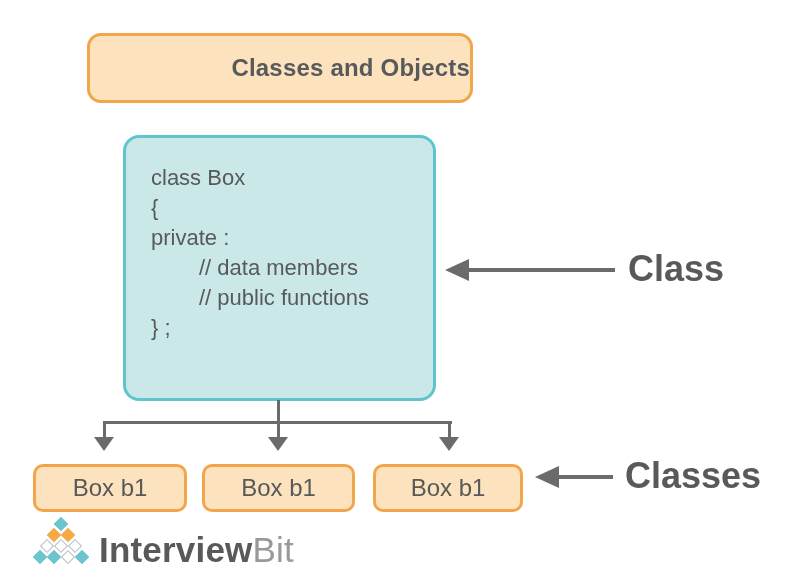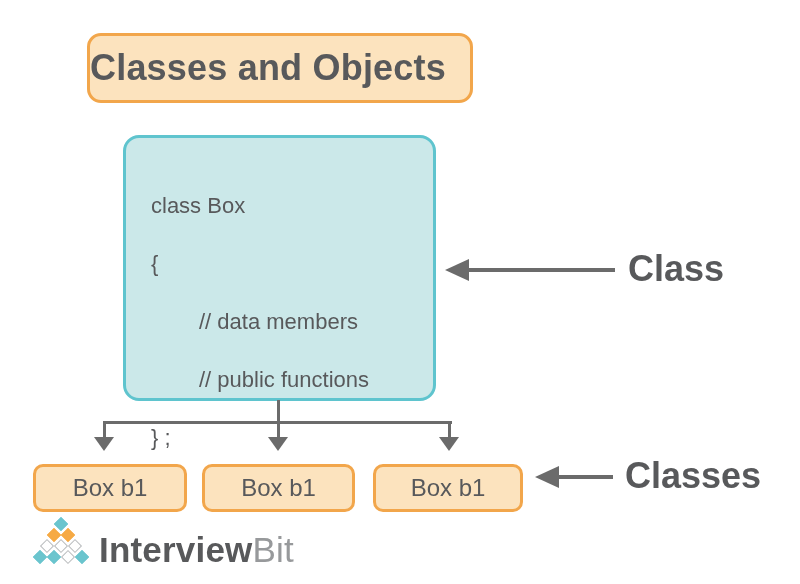--- a/index.html
+++ b/index.html
@@ -11,36 +11,36 @@
     overflow: hidden;
   }
   .abs { position: absolute; }
 
   
   .title-box {
     left: 87px; top: 33px; width: 386px; height: 70px;
     background: var(--peach-fill);
     border: 3px solid var(--orange-border);
     border-radius: 14px;
-    display: flex; align-items: center; justify-content: flex-start;
-    font-size: 36px; font-weight: bold; color: var(--text-gray);
+    display: flex; align-items: center; justify-content: flex-end;
+    font-size: 24px; font-weight: bold; color: var(--text-gray);
     letter-spacing: 0.2px;
   }
 
   
   .class-box {
     left: 123px; top: 135px; width: 313px; height: 266px;
     background: var(--teal-fill);
     border: 3px solid var(--teal-border);
     border-radius: 16px;
     padding: 25px 14px 0 25px;
     color: var(--text-gray);
     font-size: 22px; line-height: 30px;
   }
-  .code-line { white-space: pre; margin-top: 28px; }
+  .code-line { white-space: pre; }
   .code-line.indent { padding-left: 48px; }
 
   
   .gline { background: var(--line-gray); }
   .arrow-left {
     width: 0; height: 0;
     border-top: 11px solid transparent;
     border-bottom: 11px solid transparent;
     border-right: 24px solid var(--line-gray);
   }
@@ -85,20 +85,21 @@
 </head>
 <body>
 
 <div class="abs title-box">
   <span>Classes and Objects</span>
 </div>
 
 <div class="abs class-box">
   <div class="code-line">class Box</div>
   <div class="code-line">{</div>
+  <div class="code-line">private :</div>
   <div class="code-line indent">// data members</div>
   <div class="code-line indent">// public functions</div>
   <div class="code-line">} ;</div>
 </div>
 
 <div class="abs gline" style="left:459px; top:268px; width:156px; height:4px;"></div>
 <div class="abs arrow-left" style="left:445px; top:259px;"></div>
 <div class="abs side-label" style="left:628px; top:248px;">Class</div>
 
 <div class="abs gline" style="left:277px; top:400px; width:3px; height:37px;"></div>

